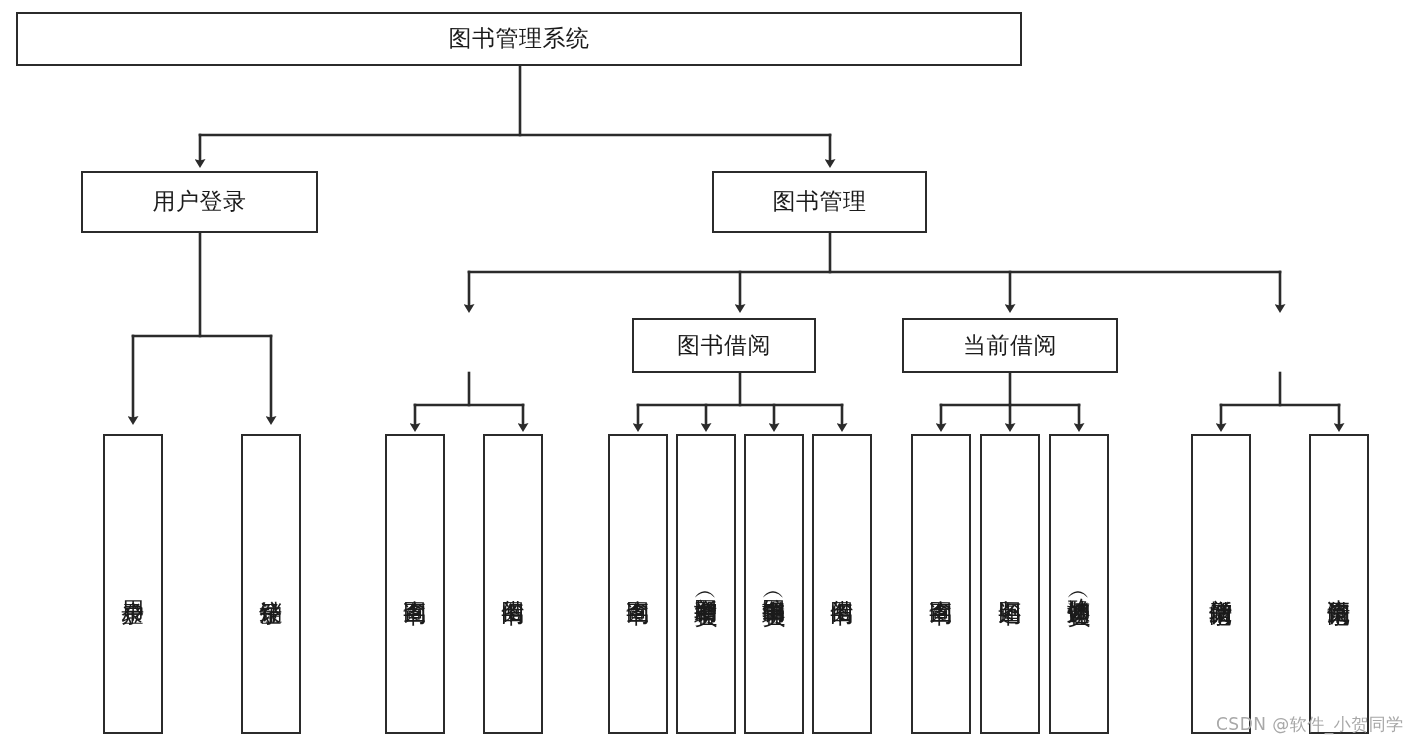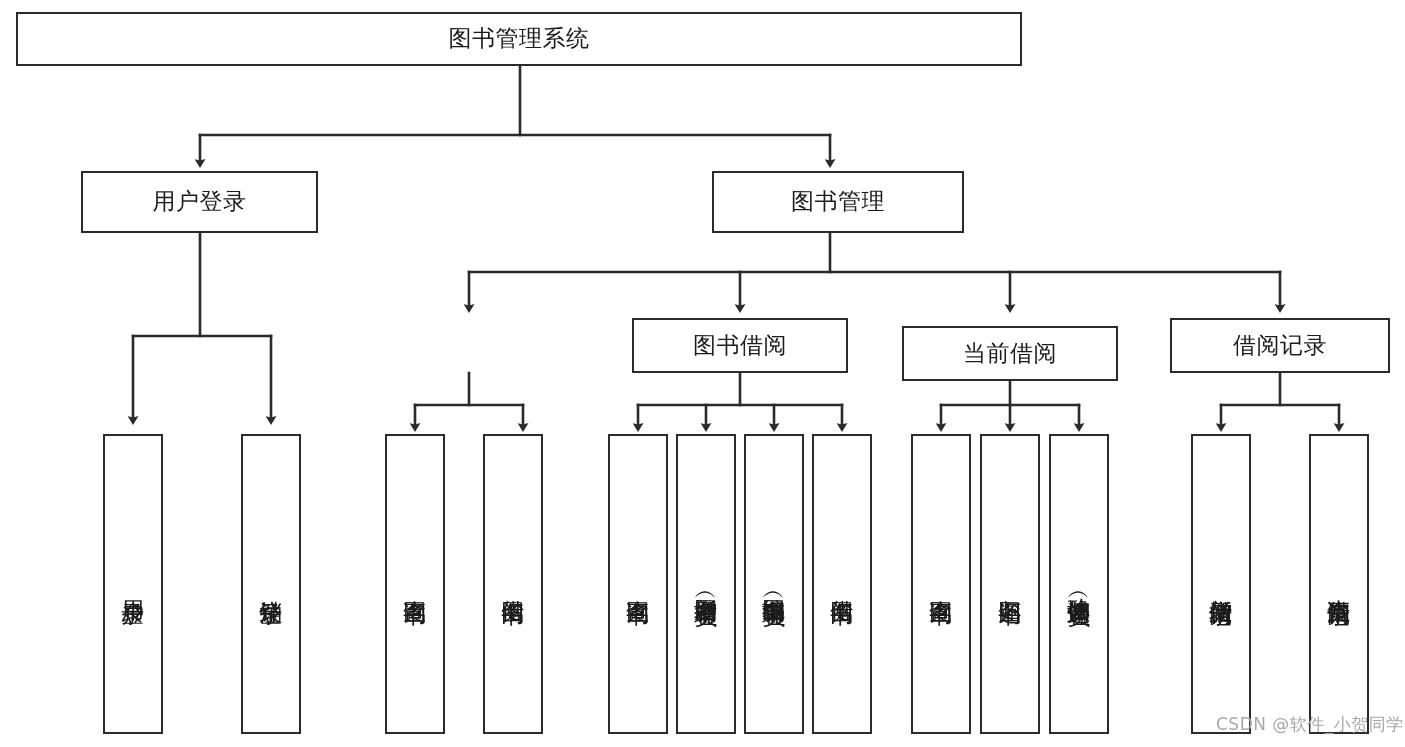--- a/index.html
+++ b/index.html
@@ -120,32 +120,29 @@
     </g>
   </svg>
 
   <div class="node h" style="left:16px; top:12px; width:1006px; height:54px;">
     <span>图书管理系统</span>
   </div>
 
   <div class="node h" style="left:81px; top:171px; width:237px; height:62px;">
     <span>用户登录</span>
   </div>
-  <div class="node h" style="left:712px; top:171px; width:252px; height:62px;">
+  <div class="node h" style="left:712px; top:171px; width:215px; height:62px;">
     <span>图书管理</span>
   </div>
 
-  <div class="node h" style="left:632px; top:318px; width:216px; height:55px;">
+  <div class="node h" style="left:632px; top:318px; width:184px; height:55px;">
     <span>图书借阅</span>
   </div>
-  <div class="node h" style="left:902px; top:326px; width:216px; height:55px;">
+  <div class="node h" style="left:902px; top:318px; width:216px; height:55px;">
     <span>当前借阅</span>
-  </div>
-  <div class="node h" style="left:1170px; top:318px; width:220px; height:55px;">
-    <span>借阅记录</span>
   </div>
 
   <div class="node v" style="left:103px; top:434px; width:60px; height:300px;">
     <span class="vlabel">用户登录</span>
   </div>
   <div class="node v" style="left:241px; top:434px; width:60px; height:300px;">
     <span class="vlabel">注销登录</span>
   </div>
 
   <div class="node v" style="left:385px; top:434px; width:60px; height:300px;">

